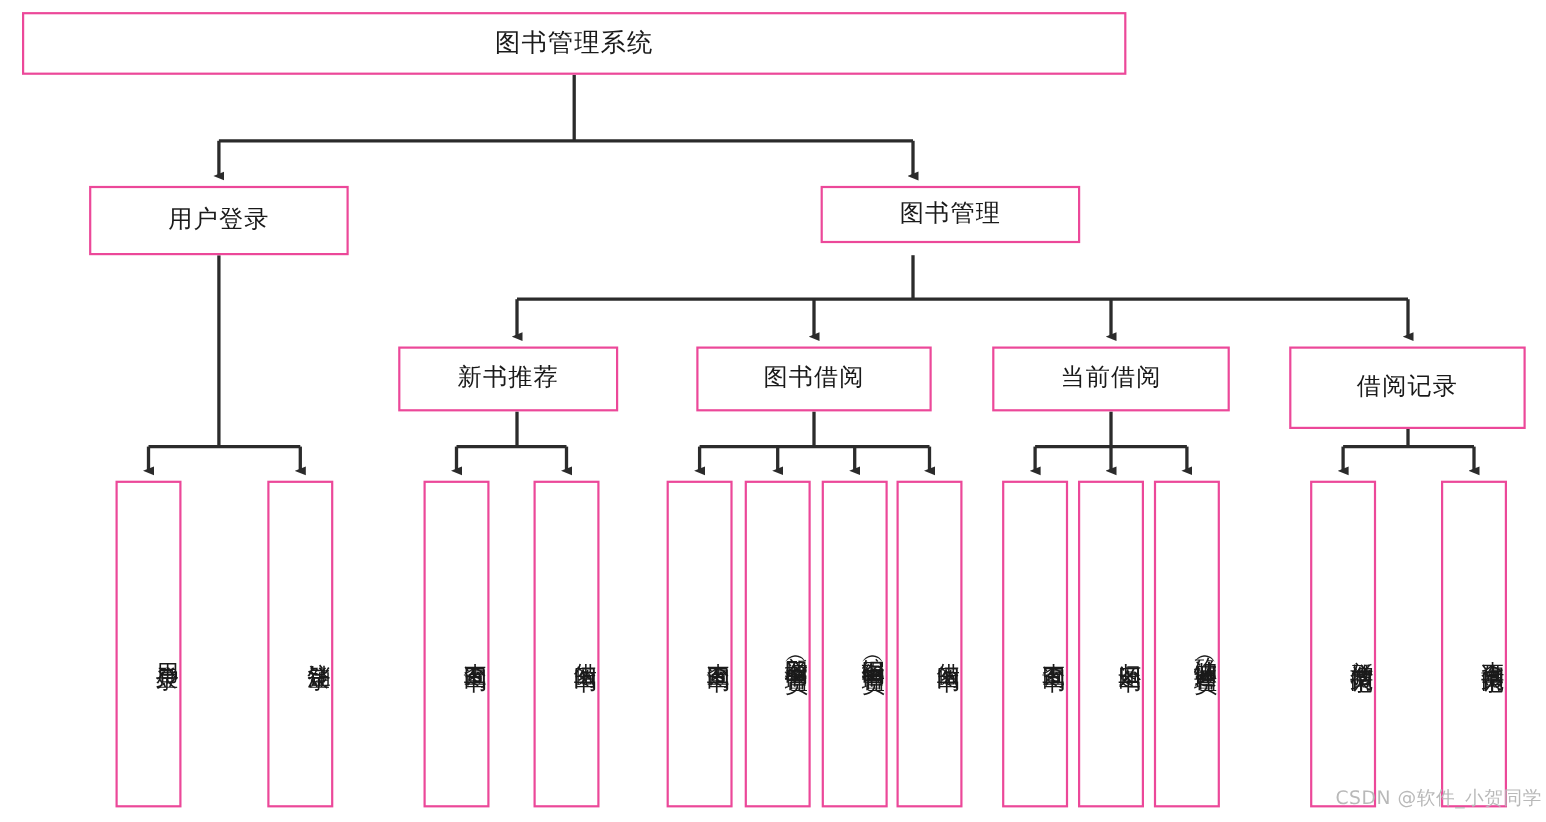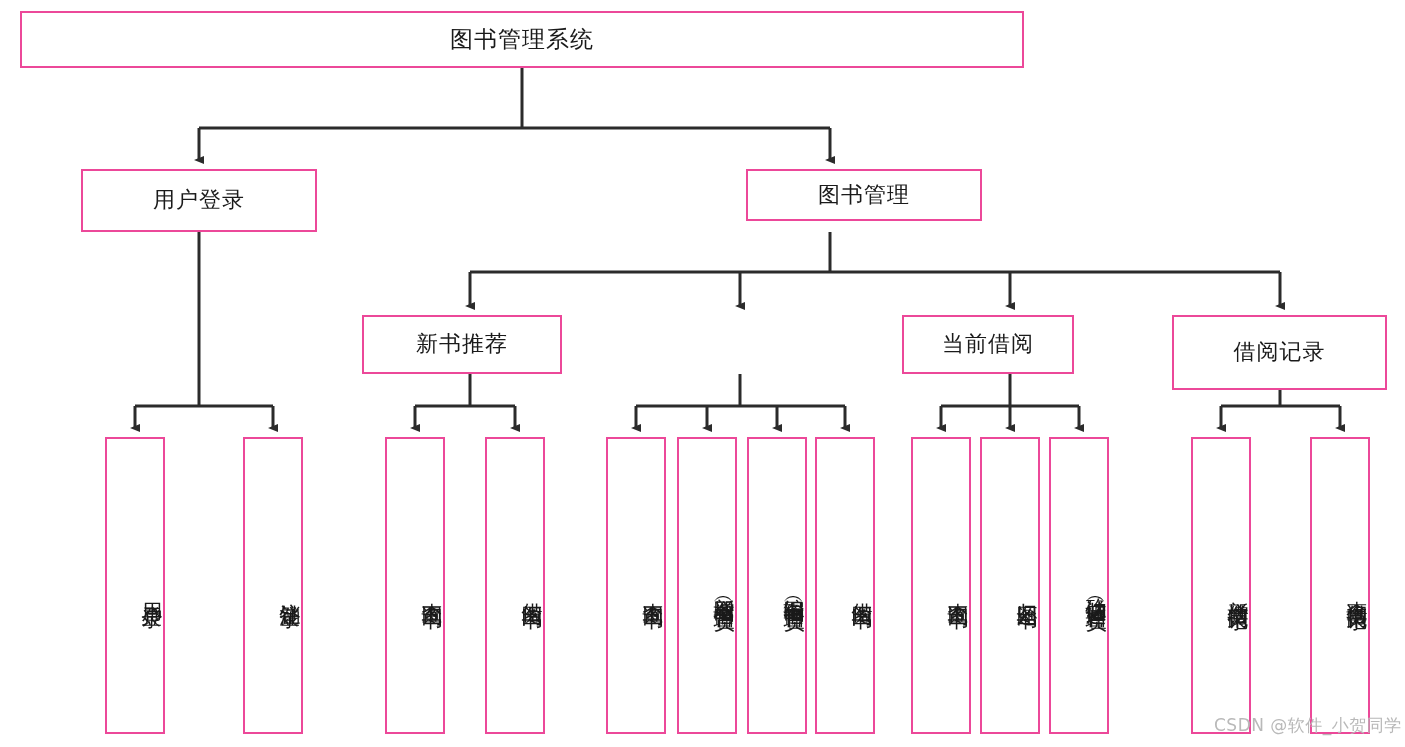--- a/index.html
+++ b/index.html
@@ -132,21 +132,24 @@
   <div class="node h" style="left:81px; top:169px; width:236px; height:63px;">
     <span>用户登录</span>
   </div>
   <div class="node h" style="left:746px; top:169px; width:236px; height:52px;">
     <span>图书管理</span>
   </div>
 
   <div class="node h" style="left:362px; top:315px; width:200px; height:59px;">
     <span>新书推荐</span>
   </div>
-  <div class="node h" style="left:902px; top:315px; width:172px; height:59px;">
+  <div class="node h" style="left:633px; top:315px; width:214px; height:59px;">
+    <span>图书借阅</span>
+  </div>
+  <div class="node h" style="left:902px; top:315px; width:216px; height:59px;">
     <span>当前借阅</span>
   </div>
   <div class="node h" style="left:1172px; top:315px; width:215px; height:75px;">
     <span>借阅记录</span>
   </div>
 
   <div class="node v" style="left:105px; top:437px; width:60px; height:297px;">
     <span>用户登录</span>
   </div>
   <div class="node v" style="left:243px; top:437px; width:60px; height:297px;">

